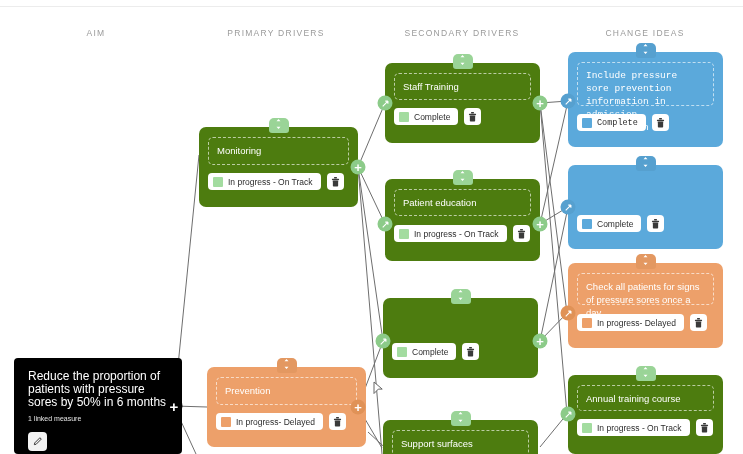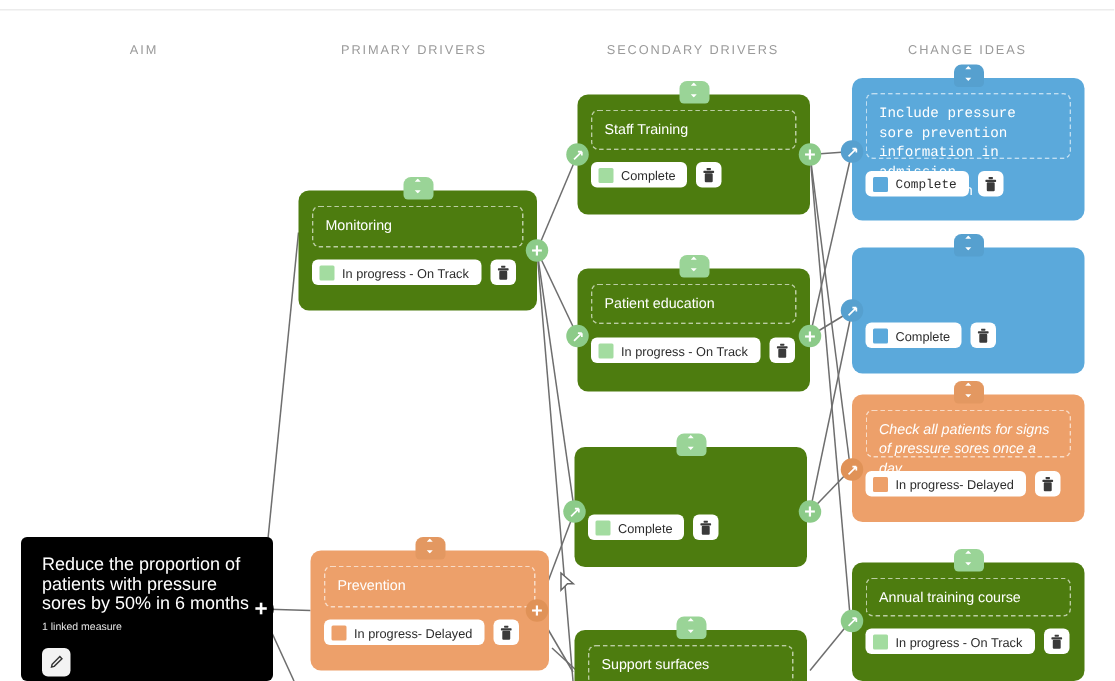--- a/index.html
+++ b/index.html
@@ -350,21 +350,21 @@
         <path d="M1.5 8.5L8 2M8 2H4.7M8 2v3.3"></path>
       </svg>
   </div>
 
   <div class="card orange" style="left:568px;top:263px;width:155px;height:85px;">
     <div class="drag-tab">
       <svg width="7" height="10" viewBox="0 0 8 12" fill="#ffffff">
           <path d="M4 0L6.4 2.6H1.6zM4 12L1.6 9.4h4.8z"></path>
         </svg>
     </div>
-    <div class="title-box" style="height:32px;font-style:italic;">Check all patients for signs of pressure sores once a day</div>
+    <div class="title-box" style="height:32px;">Check all patients for signs of pressure sores once a day</div>
     <div class="status-row" style="top:51px;">
       <div class="pill">
         <span class="swatch" style="background:#eda06a"></span>
         <span class="pill-label">In progress- Delayed</span>
       </div>
       <div class="trash">
         <svg width="9" height="10" viewBox="0 0 12 14" fill="#3a3a3a">
             <rect x="4" y="0" width="4" height="2" rx="0.5"></rect>
             <rect x="1" y="2.6" width="10" height="2" rx="0.6"></rect>
             <rect x="2.3" y="5" width="7.4" height="8.4" rx="1"></rect>

